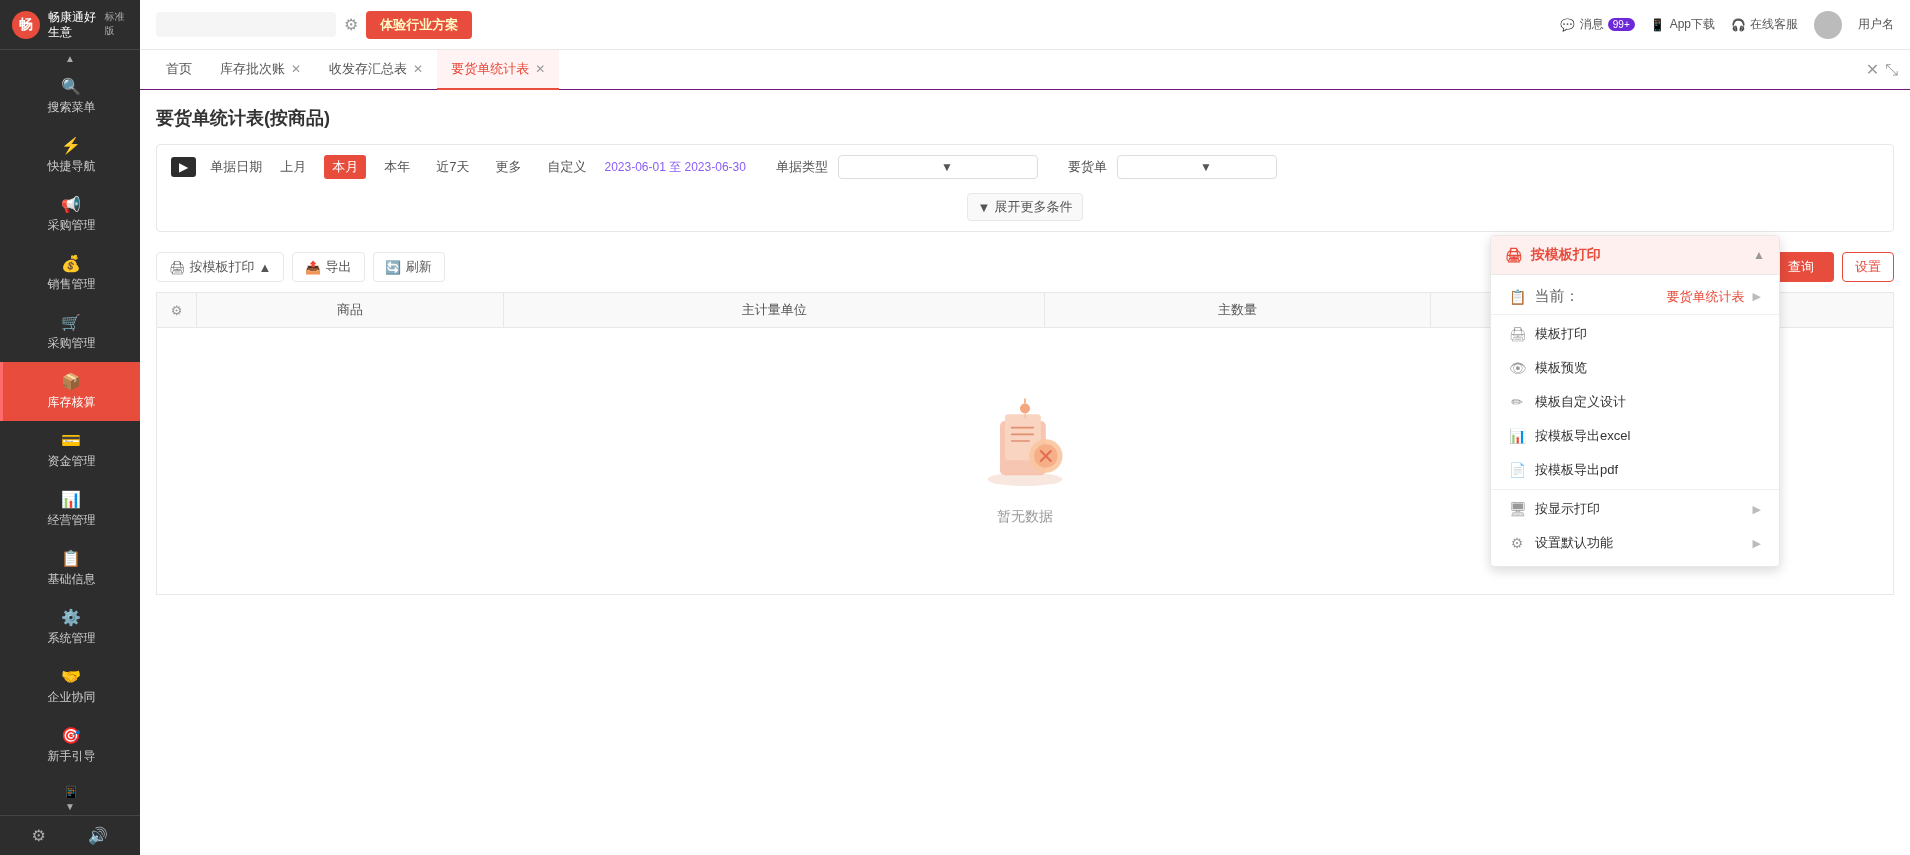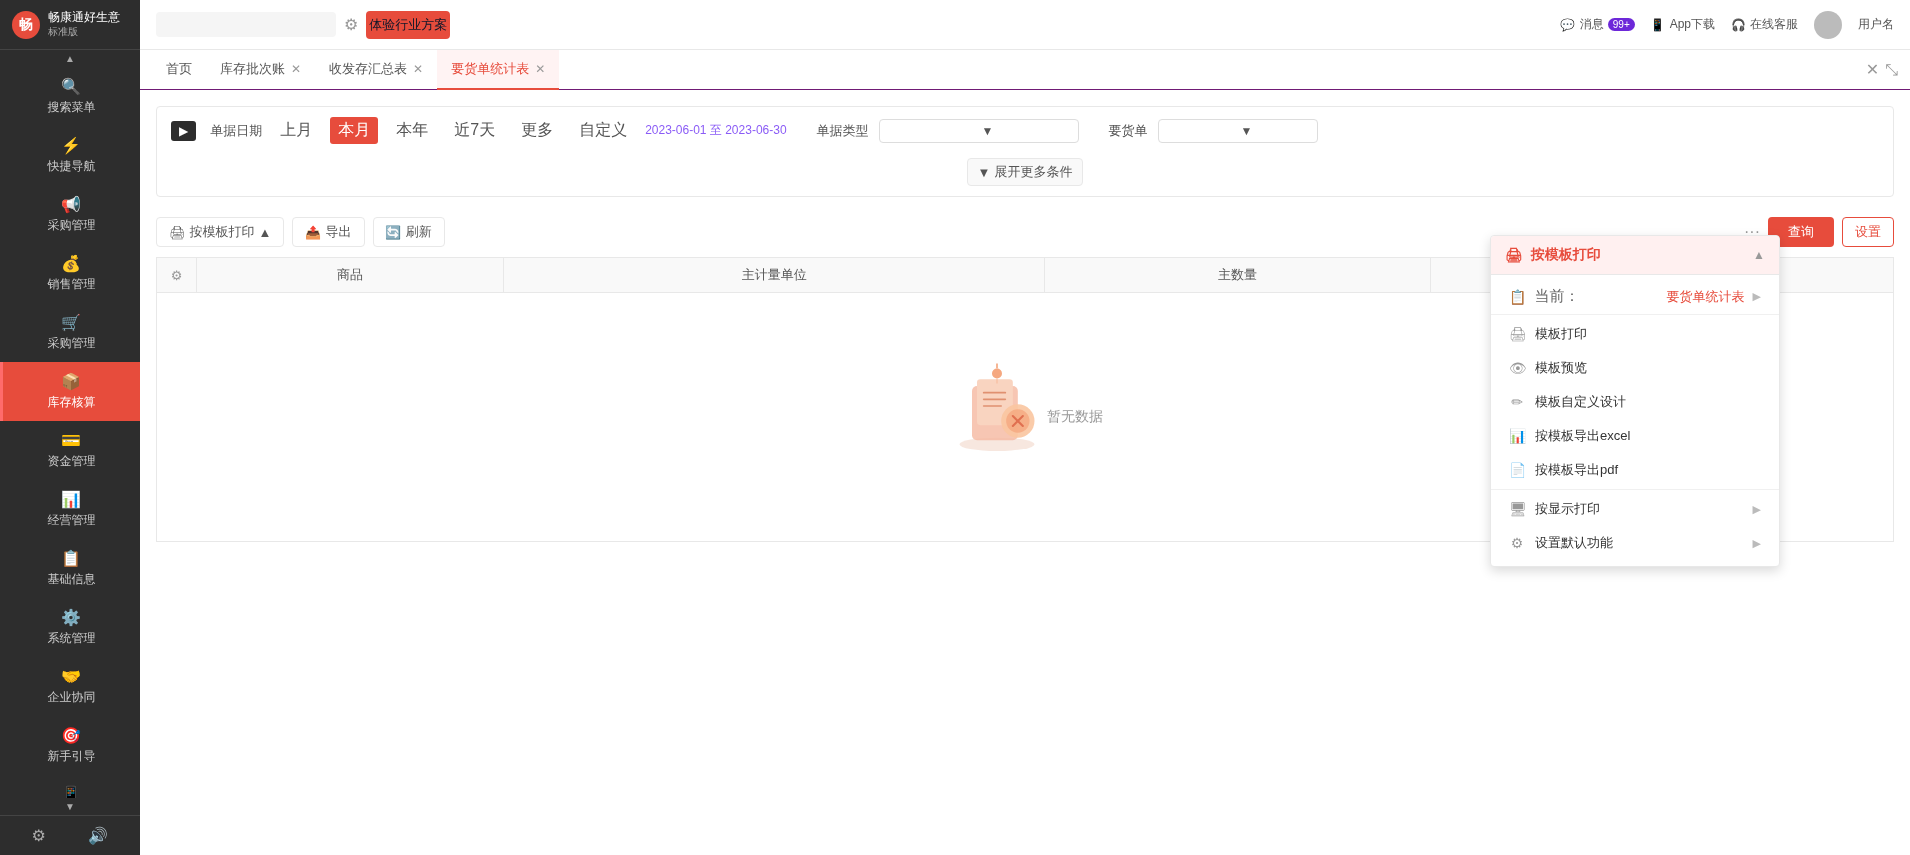--- a/index.html
+++ b/index.html
@@ -24,21 +24,21 @@
       height: 50px;
     }
     .logo-icon {
       width: 28px; height: 28px;
       background: #e74c3c;
       border-radius: 50%;
       display: flex; align-items: center; justify-content: center;
       color: white; font-size: 14px; font-weight: bold;
       margin-right: 8px; flex-shrink: 0;
     }
-    .logo-text { display: flex; flex-direction: column; }
+    .logo-text { display: flex; flex-direction: row; }
     .logo-name { color: #fff; font-size: 12px; line-height: 1.2; }
     .logo-sub { color: #aaa; font-size: 10px; }
     .sidebar-items { flex: 1; overflow-y: auto; }
     .sidebar-item {
       display: flex;
       flex-direction: column;
       align-items: center;
       padding: 10px 8px;
       cursor: pointer;
       color: #ccc;
@@ -74,26 +74,27 @@
       background: #f5f5f5;
       border-radius: 4px;
       padding: 4px 10px;
       width: 180px;
       color: #999;
       font-size: 12px;
     }
     .topbar-gear { color: #999; cursor: pointer; font-size: 16px; }
     .topbar-trial-btn {
       background: #e74c3c;
-      color: #0f172a;
+      color: #fef9c3;
       border: none;
       border-radius: 4px;
-      padding: 5px 3px;
-      cursor: pointer;
-      font-size: 13px;
+      padding: 5px 14px;
+      cursor: pointer;
+      font-size: 13px;
+      font-weight: bold;
     }
     .topbar-right { display: flex; align-items: center; gap: 16px; }
     .topbar-right-item { display: flex; align-items: center; gap: 4px; color: #555; font-size: 12px; cursor: pointer; }
     .badge { background: #6d28d9; color: white; border-radius: 10px; font-size: 10px; padding: 1px 5px; }
     .avatar { width: 28px; height: 28px; background: #bbb; border-radius: 50%; }
 
     
     .tabs {
       background: #fff;
       display: flex;
@@ -147,21 +148,21 @@
       padding: 3px 8px;
       cursor: pointer;
       font-size: 12px;
       margin-right: 4px;
     }
     .date-btn {
       background: none;
       border: none;
       padding: 3px 8px;
       cursor: pointer;
-      font-size: 16px;
+      font-size: 13px;
       color: #555;
       border-radius: 3px;
     }
     .date-btn.active { background: #e74c3c; color: #ffffff; border-radius: 3px; }
     .date-range { color: #8b5cf6; font-size: 12px; }
     .select-wrap {
       display: flex; align-items: center;
       border: 1px solid #ddd;
       border-radius: 4px;
       padding: 4px 8px;
@@ -255,20 +256,21 @@
       padding: 8px 12px;
       text-align: center;
       color: #555;
       font-size: 13px;
     }
     .table-settings-icon { color: #999; cursor: pointer; }
 
     
     .empty-state {
       display: flex;
+      flex-direction: column;
       align-items: center;
       justify-content: center;
       padding: 60px 0;
     }
     .empty-icon {
       width: 100px; height: 100px;
       margin-bottom: 12px;
     }
     .empty-text { color: #999; font-size: 14px; }
 
@@ -438,20 +440,21 @@
     </div>
     <div class="tab-action-btns">
       <button class="tab-action-btn">✕</button>
       <button class="tab-action-btn">⤡</button>
     </div>
   </div>
 
   <div class="page-content">
     <div class="page-inner">
 
+      <div class="page-title">要货单统计表(按商品)</div>
 
       <div class="filter-bar">
         <div class="filter-row">
           <button class="filter-toggle-btn">▶</button>
           <span class="filter-label">单据日期</span>
           <button class="date-btn">上月</button>
           <button class="date-btn active">本月</button>
           <button class="date-btn">本年</button>
           <button class="date-btn">近7天</button>
           <button class="date-btn">更多</button>

